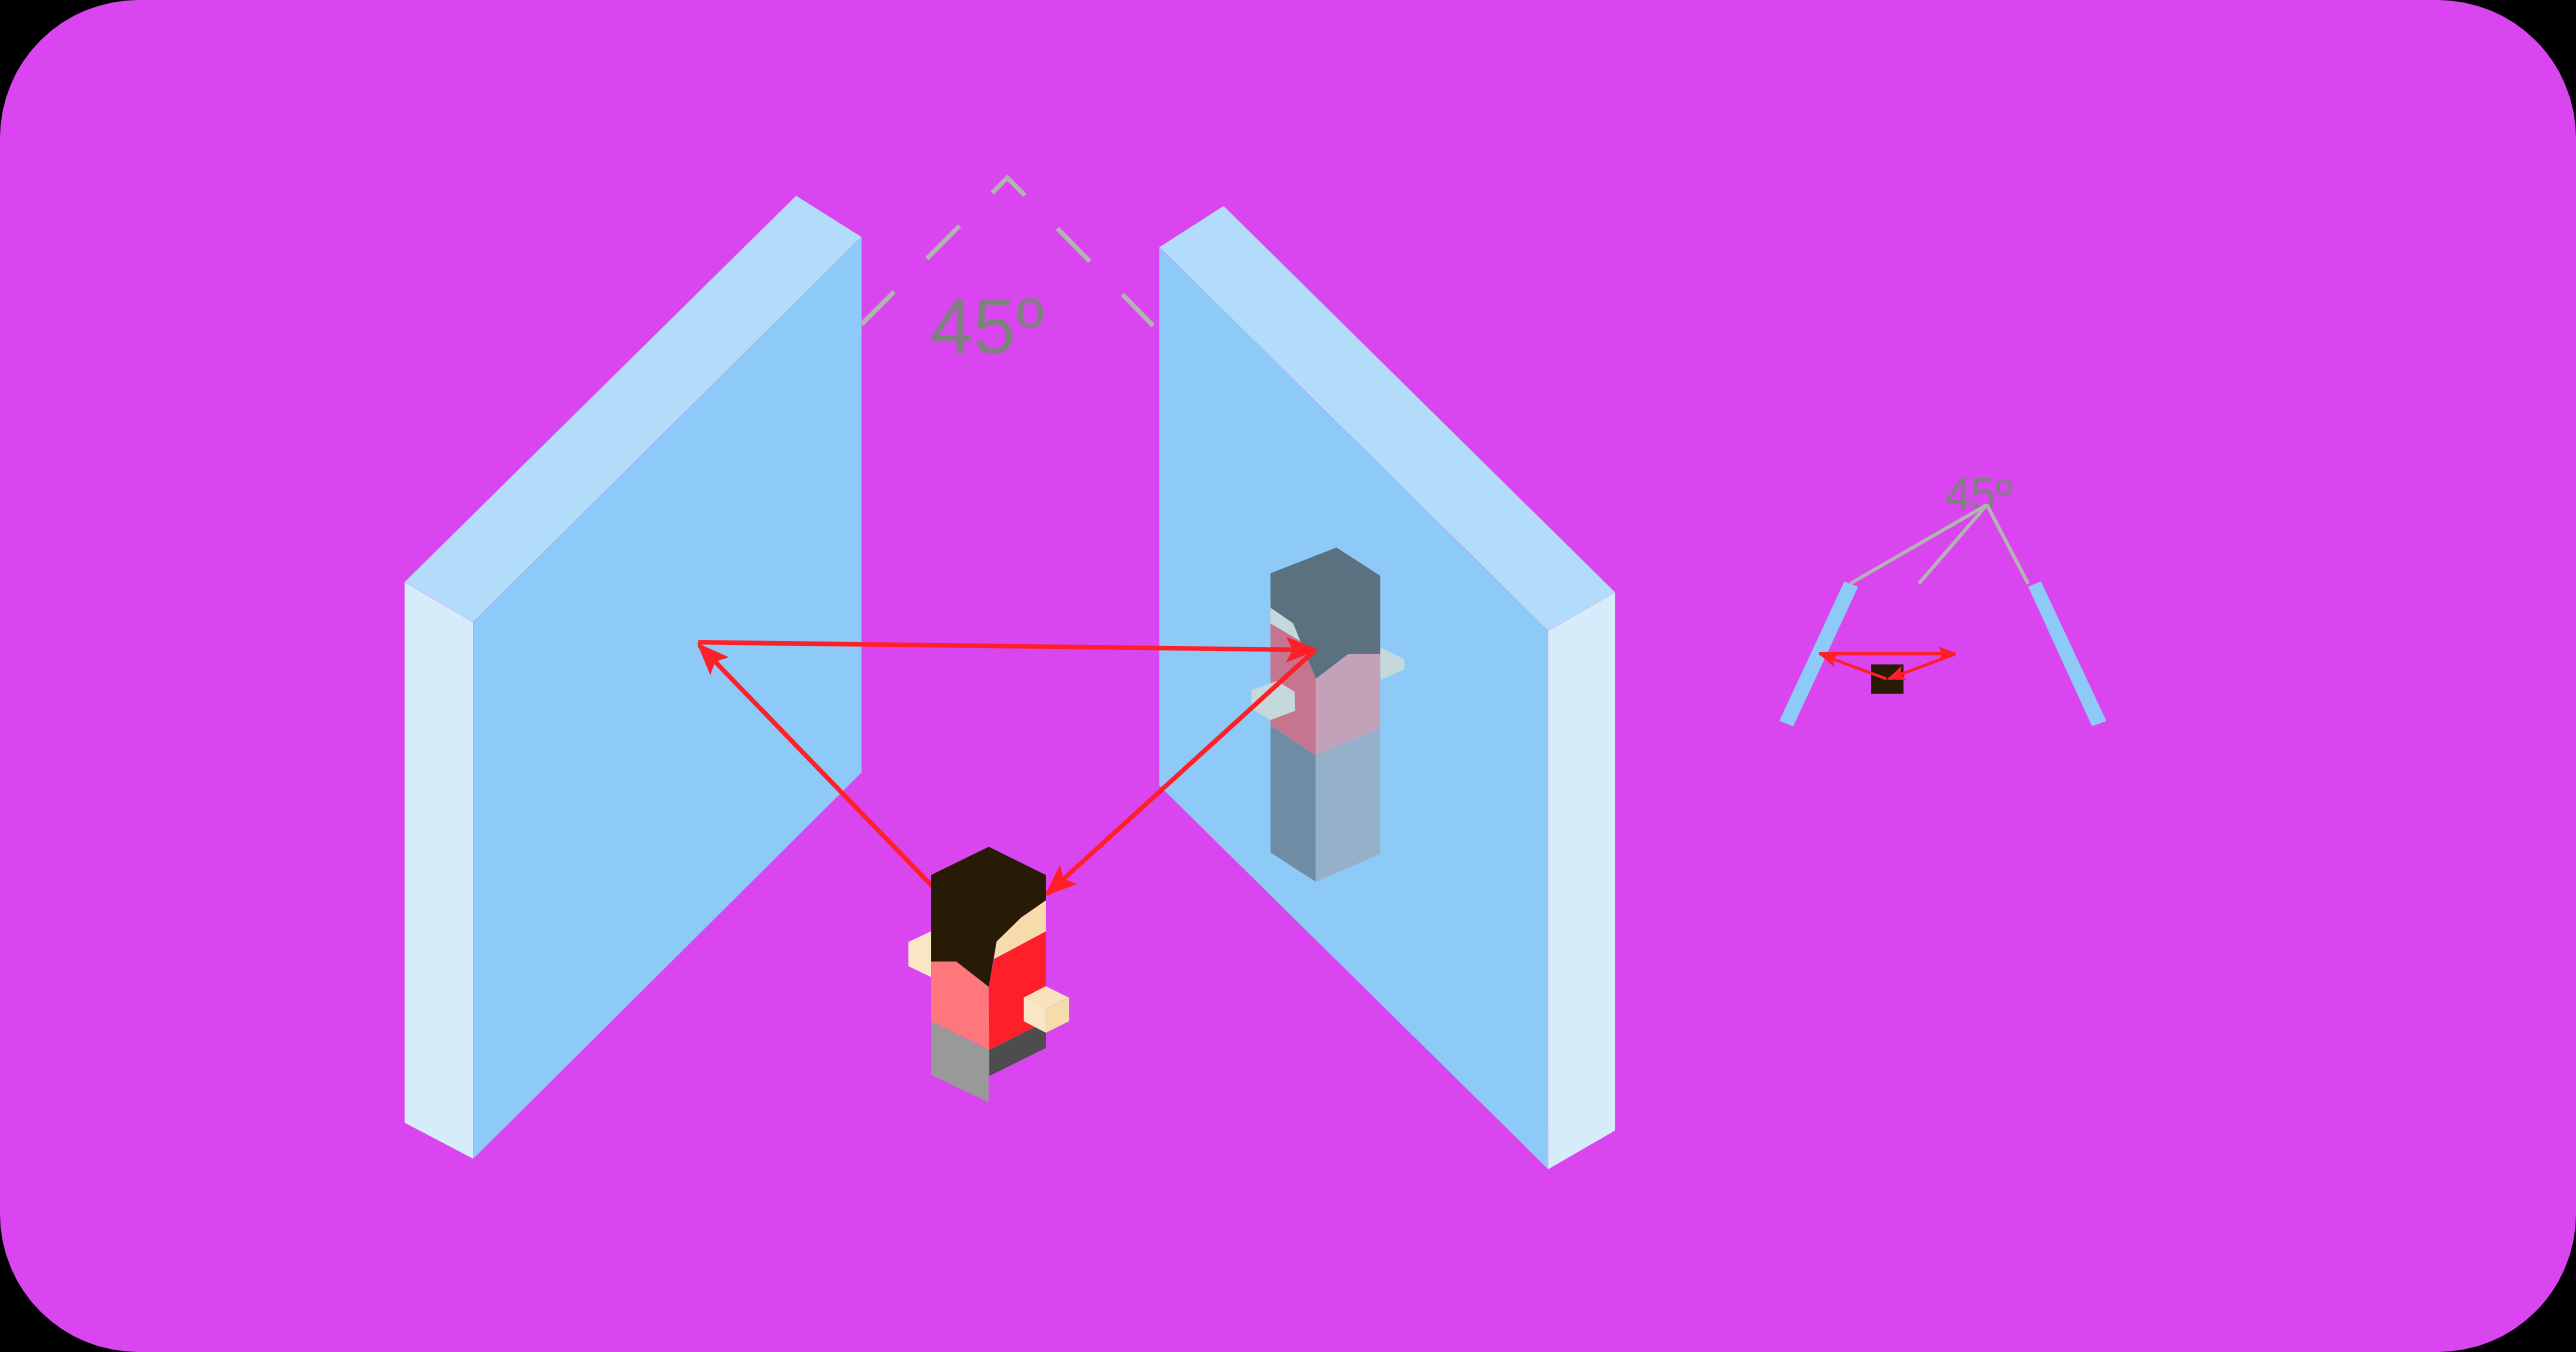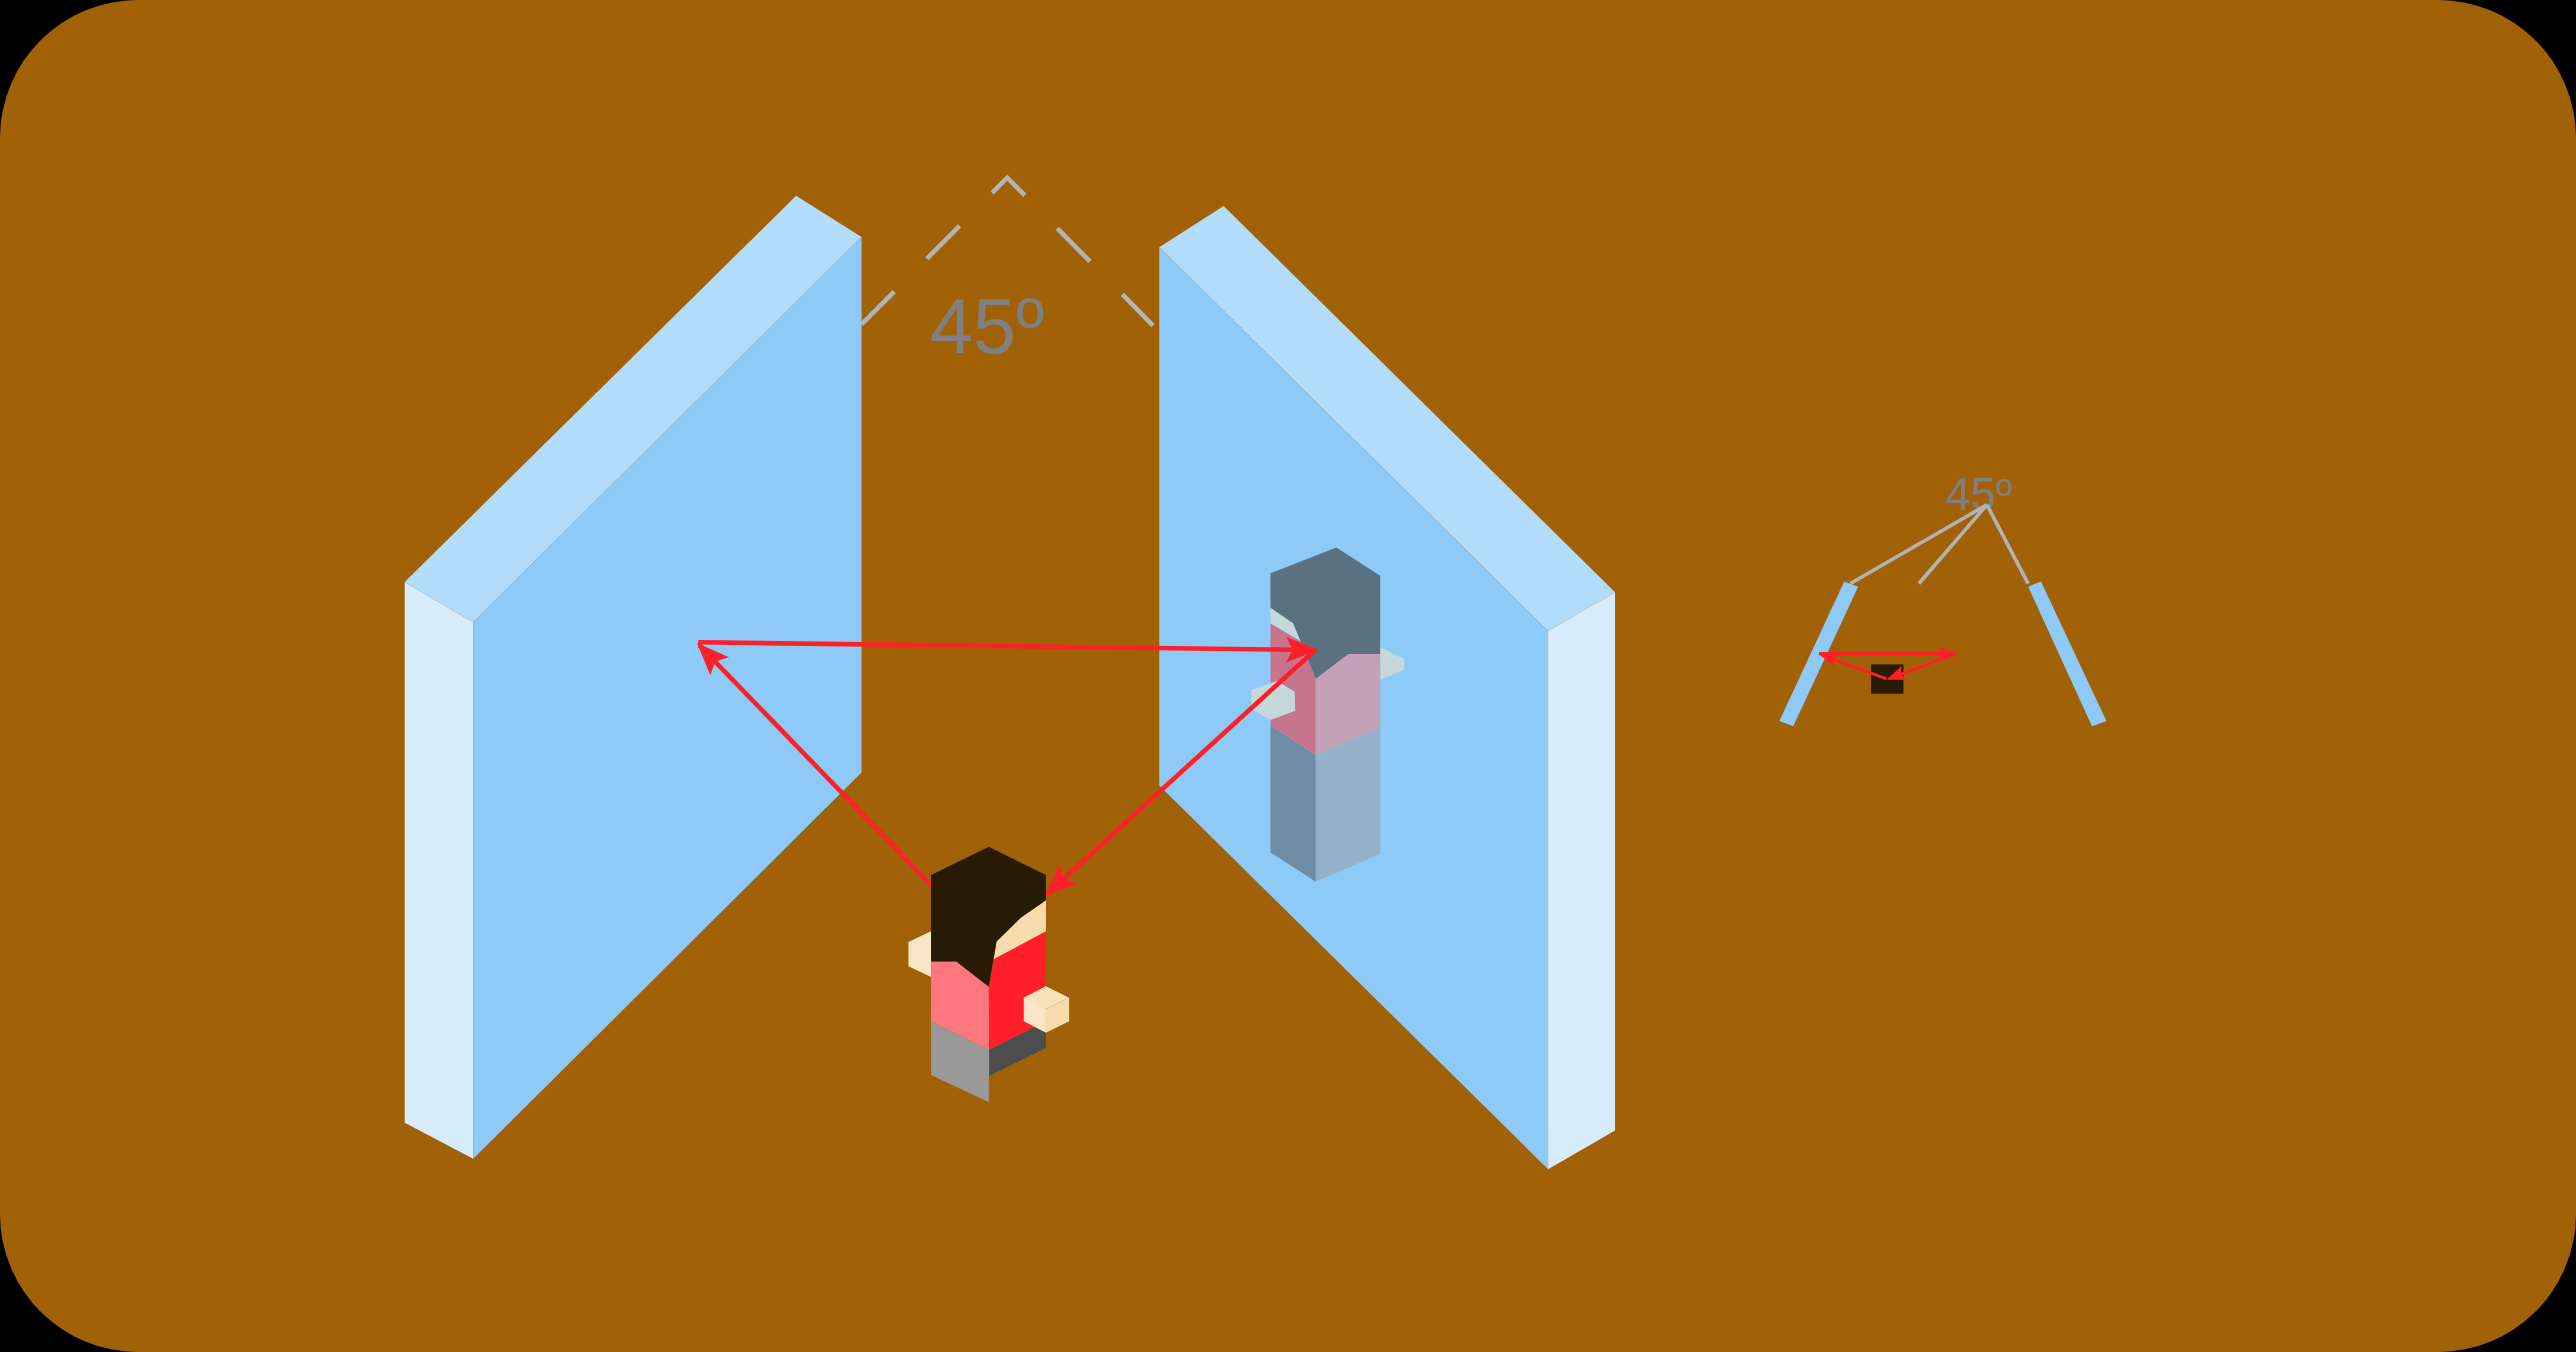--- a/index.html
+++ b/index.html
@@ -1,17 +1,17 @@
 <!DOCTYPE html>
 <html style="font-size:8.2px"><head>
 <meta charset="utf-8">
 <style>
   html,body{margin:0;padding:0;background:#000;}
   body{width:2576px;height:1352px;overflow:hidden;}
-  .card{position:absolute;left:0;top:0;width:2576px;height:1352px;background:#a16207;border-radius:138px;overflow:hidden;}
+  .card{position:absolute;left:0;top:0;width:2576px;height:1352px;background:#d946ef;border-radius:138px;overflow:hidden;}
   svg{position:absolute;left:0;top:0;}
   .lbl{font-family:"Liberation Sans",sans-serif;fill:#808080;}
 </style>
 </head>
 <body>
 
 <div class="card">
 <svg width="2576" height="1352" viewBox="0 0 5000 2625" xmlns="http://www.w3.org/2000/svg">
   <defs>
     <marker id="arr" viewBox="0 0 10 10" refX="9" refY="5" markerWidth="7" markerHeight="7" orient="auto-start-reverse" markerUnits="strokeWidth">

